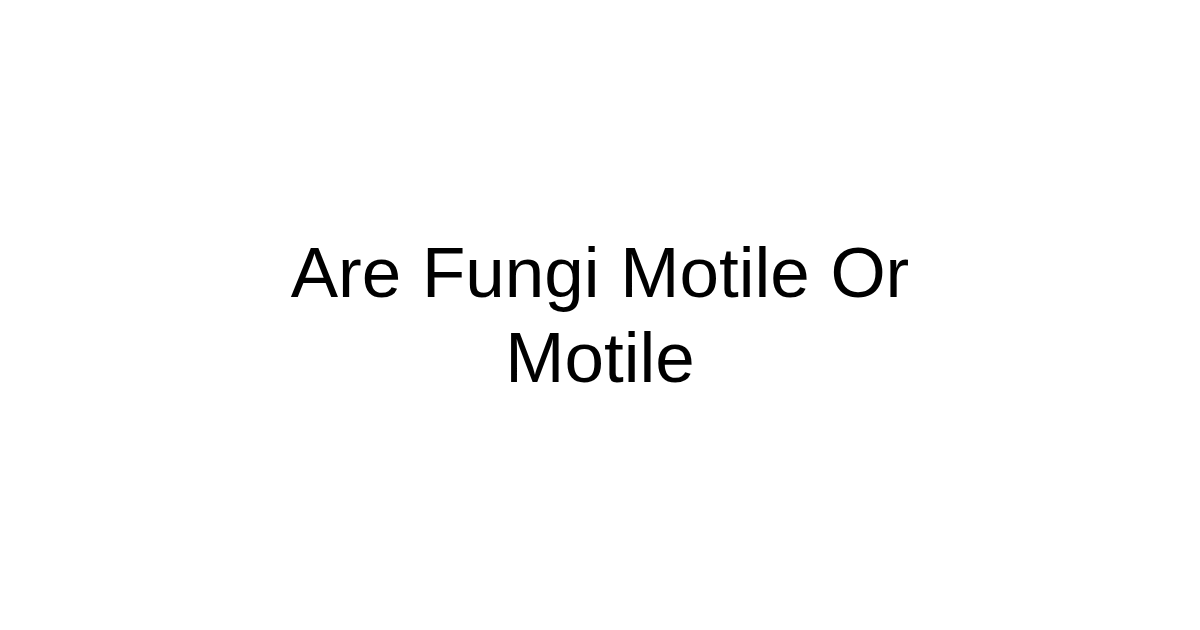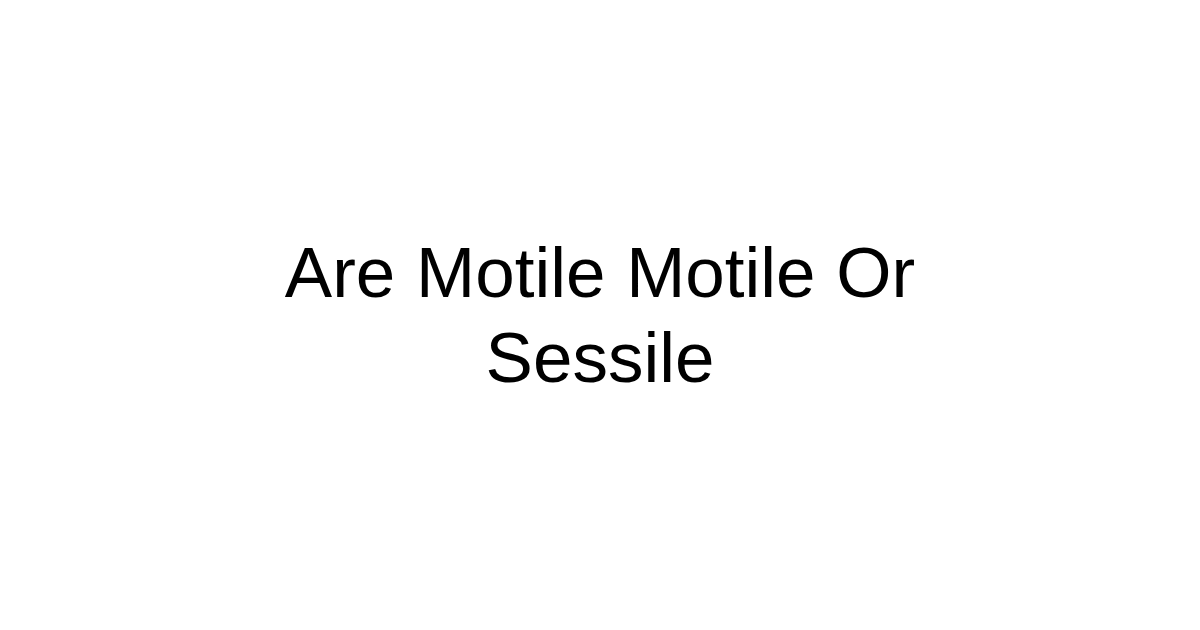--- a/index.html
+++ b/index.html
@@ -42,15 +42,15 @@
     text-align: center;
     white-space: normal;
     -webkit-font-smoothing: antialiased;
   }
 </style>
 </head>
 <body>
 
 <div class="canvas" style="background: rgb(255, 255, 255);">
   <div class="title-block">
-    <h1 class="title-text" style="color: rgb(0, 0, 0);">Are Motile Motile Or Sessile</h1>
+    <h1 class="title-text" style="color: rgb(0, 0, 0);">Are Fungi Motile Or Motile</h1>
   </div>
 </div>
 
 </body></html>

